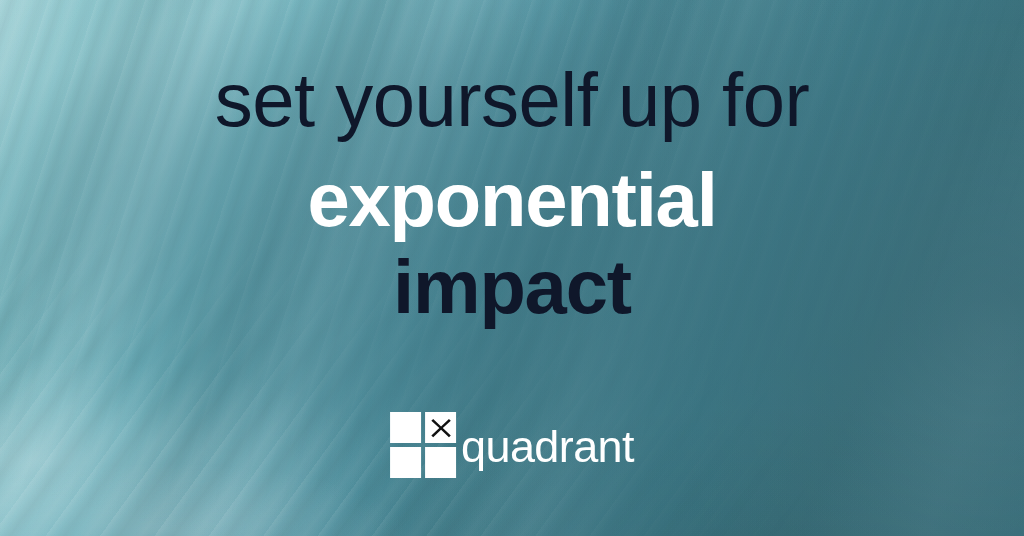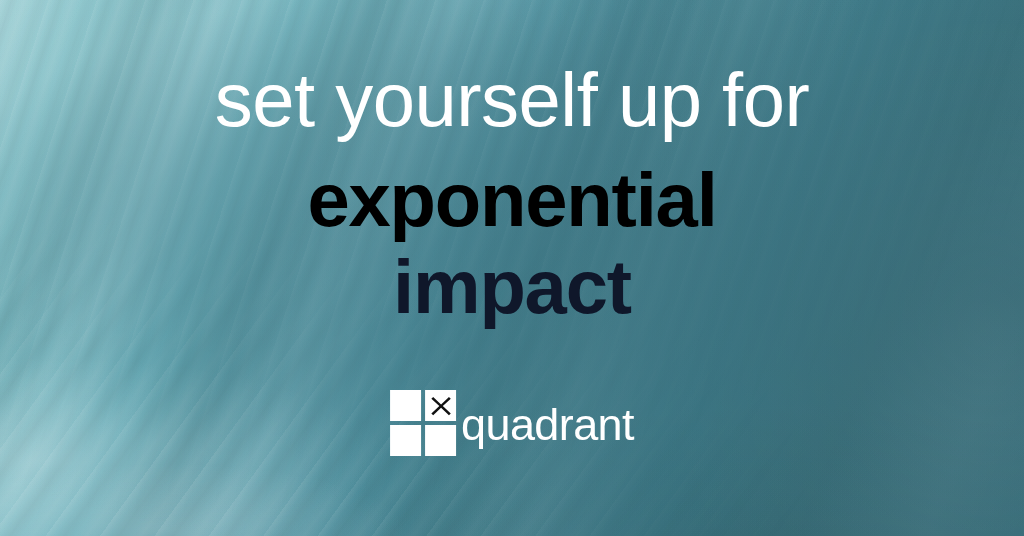--- a/index.html
+++ b/index.html
@@ -122,21 +122,21 @@
     position: absolute;
     inset: 0;
     display: flex;
     flex-direction: column;
     align-items: center;
     justify-content: flex-start;
   }
 
   #headline-line1 {
     margin-top: 62px;
-    color: #ffffff;
+    color: #0f172a;
     font-size: 76px;
     line-height: 1.0;
     font-weight: 300;
     letter-spacing: -0.5px;
     white-space: nowrap;
   }
 
   .headline-accent {
     font-size: 76px;
     line-height: 1.06;
@@ -146,21 +146,21 @@
   }
 
   #headline-line2 { margin-top: 22px; }
   #headline-line3 { margin-top: 6px; }
 
   
   #logo-lockup {
     position: absolute;
     left: 50%;
     transform: translateX(-50%);
-    top: 390px;
+    top: 412px;
     display: flex;
     align-items: center;
     gap: 5px;
   }
 
   #logo-mark {
     width: 66px;
     height: 66px;
     display: grid;
     grid-template-columns: 31px 31px;
@@ -202,21 +202,21 @@
   <div class="bg-layer" id="bg-striations2"></div>
   <div class="bg-layer" id="bg-ridge-a"></div>
   <div class="bg-layer" id="bg-ridge-b"></div>
   <div class="bg-layer" id="bg-vignette"></div>
   <div class="bg-layer" id="bg-scrim"></div>
 
   <div id="content">
 
     <div id="headline-line1">set yourself up for</div>
 
-    <div class="headline-accent" id="headline-line2" style="color:#000000">exponential</div>
+    <div class="headline-accent" id="headline-line2" style="color:#ffffff">exponential</div>
 
     <div class="headline-accent" id="headline-line3" style="color:#0f172a">impact</div>
 
   </div>
 
   <div id="logo-lockup">
 
     <div id="logo-mark">
       <div class="logo-cell"></div>
       <div class="logo-cell">

